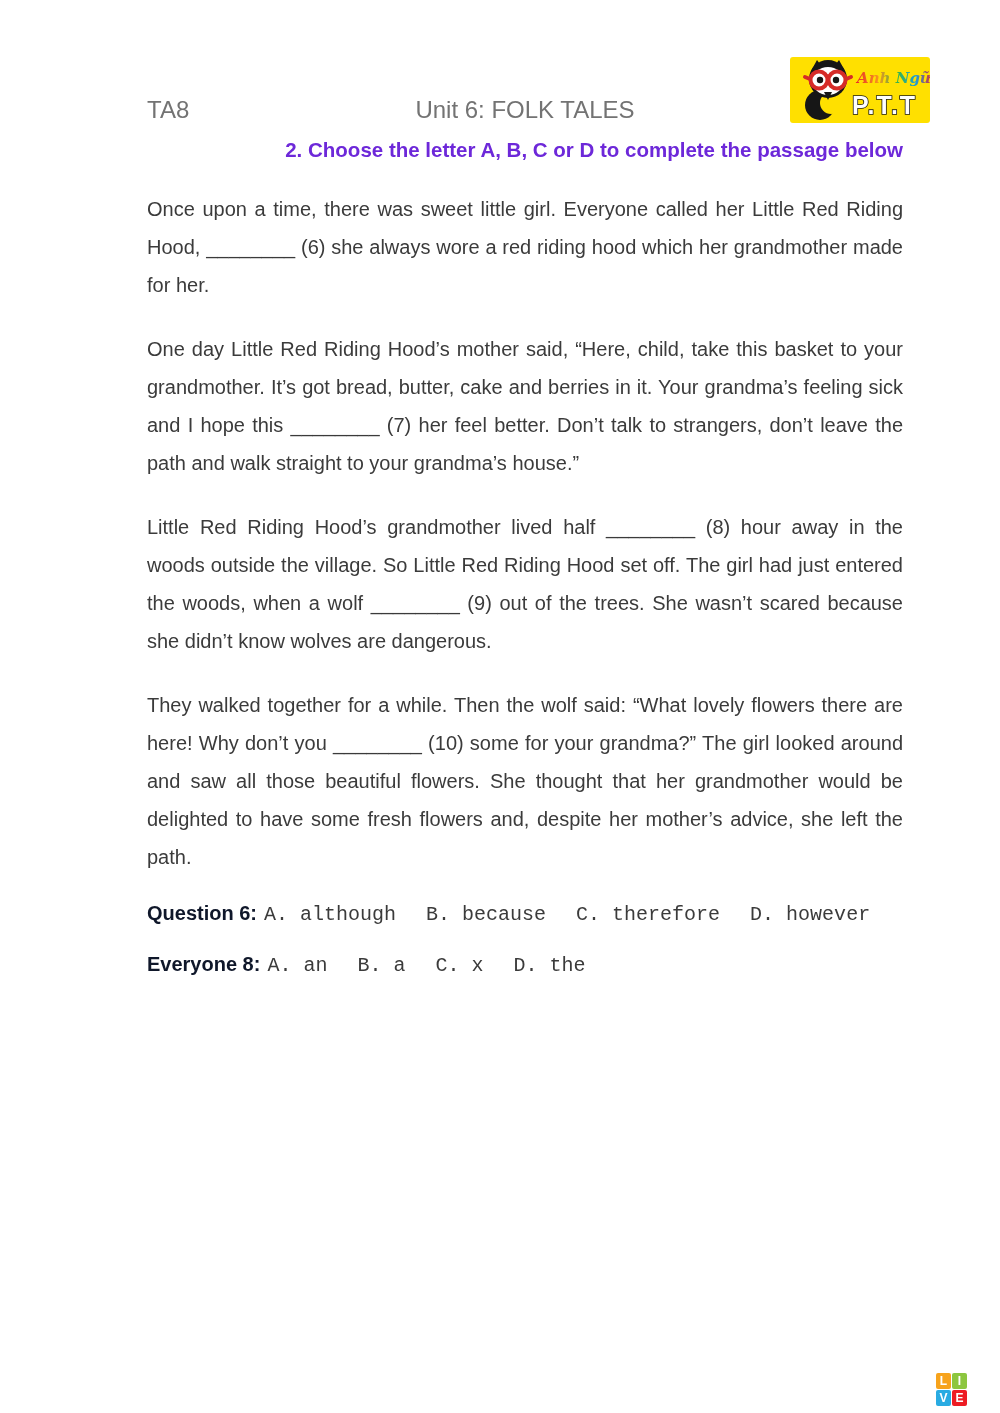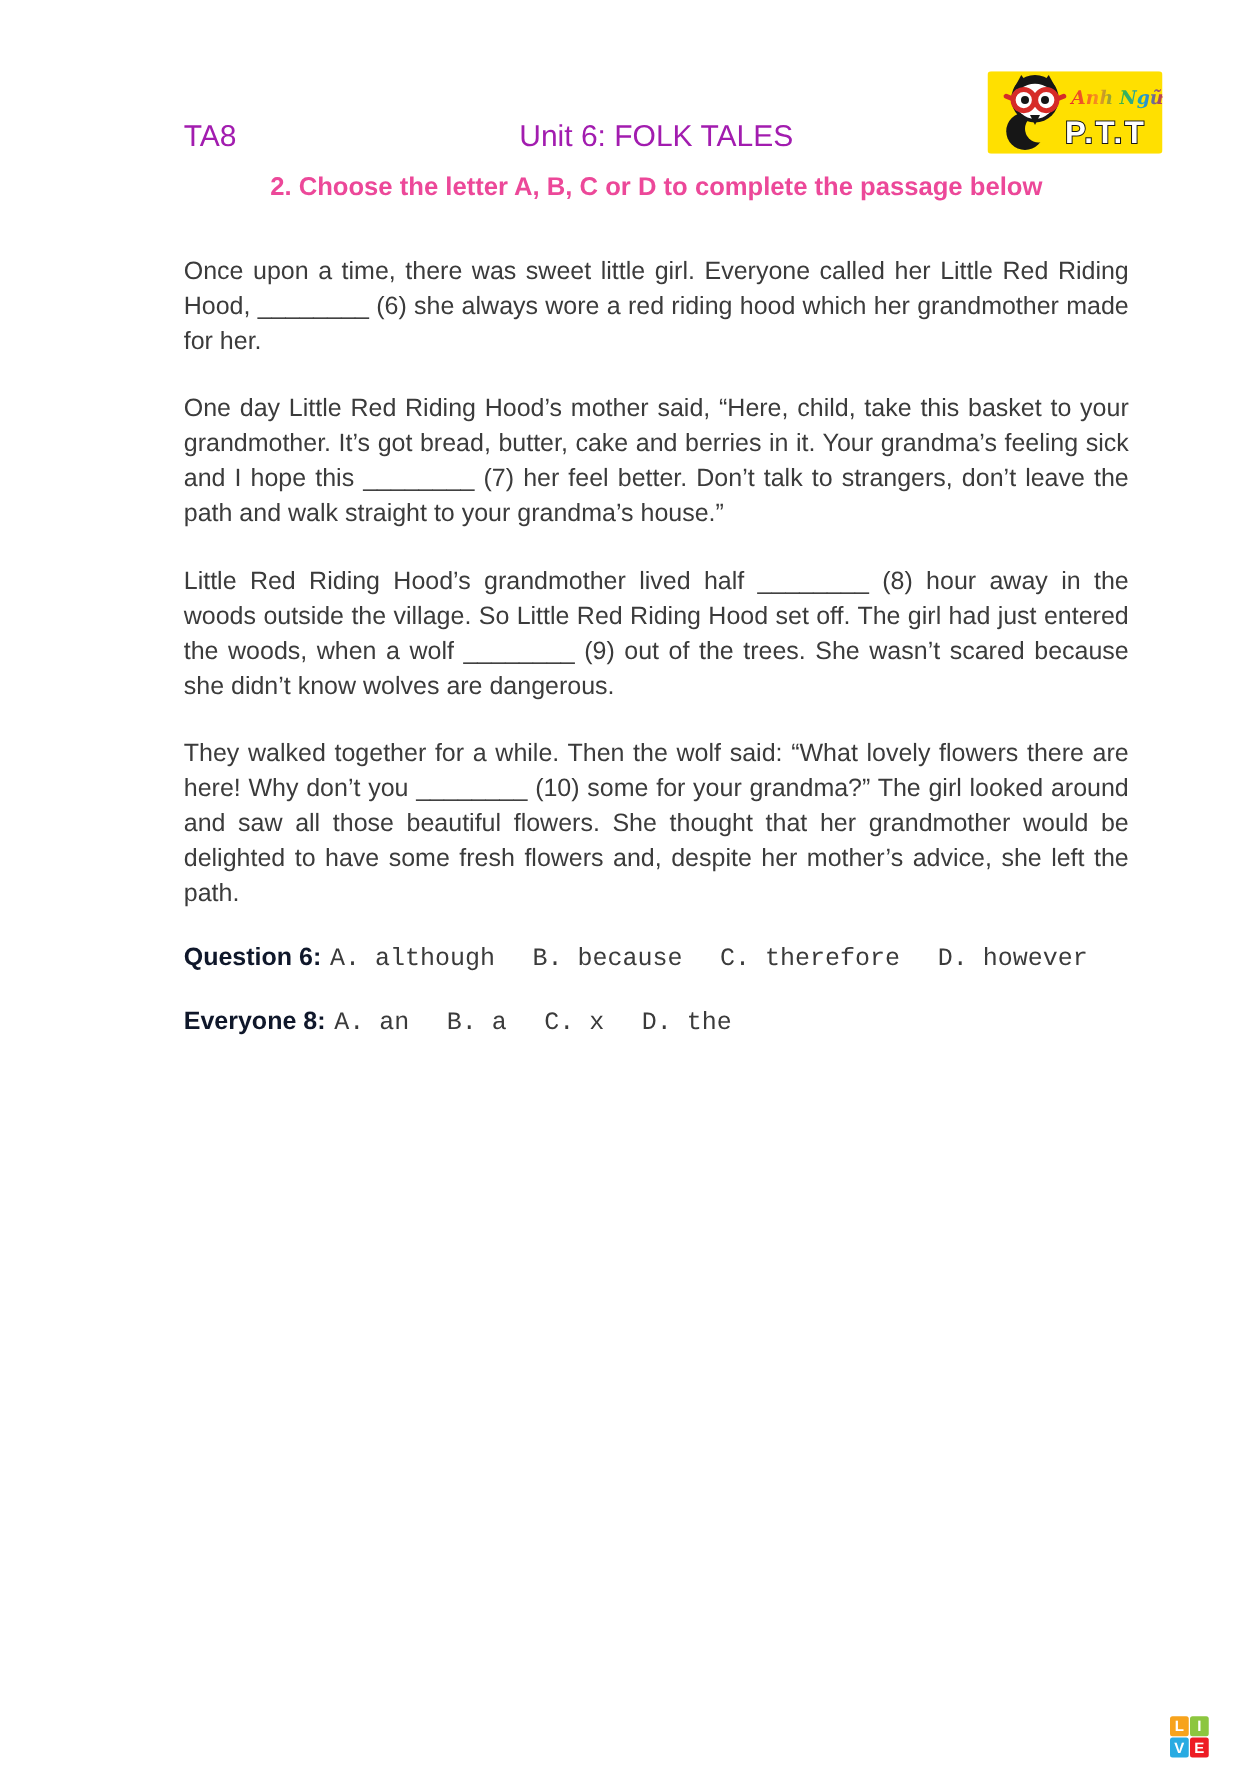--- a/index.html
+++ b/index.html
@@ -14,34 +14,34 @@
   .page {
     position: absolute; inset: 0;
     padding: 0 97px 0 147px;
     box-sizing: border-box;
   }
   .header-row {
     position: relative;
     margin-top: 96px;
     height: 32px;
     font-size: 24px;
-    color: #a21caf;
+    color: #737373;
     text-align: center;
   }
   .course-code { position: absolute; left: 0; top: 0; }
   .instruction {
     font-size: 20.5px;
     font-weight: bold;
-    color: #ec4899;
-    margin: 10px 0 41px 0;
-    text-align: center;
+    color: #6d28d9;
+    margin: 10px 0 28px 0;
+    text-align: right;
   }
   .para {
     font-size: 20px;
-    line-height: 28px;
+    line-height: 38px;
     text-align: justify;
     margin: 0 0 26px 0;
   }
   .question { font-size: 20px; margin-bottom: 27px; white-space: nowrap; }
   .question b { font-weight: bold; color: #0f172a; }
   .opt { margin-left: 30px; font-family: Liberation Mono, monospace; }
   .opt.first { margin-left: 7px; }
 
   .logo-box {
     position: absolute;

